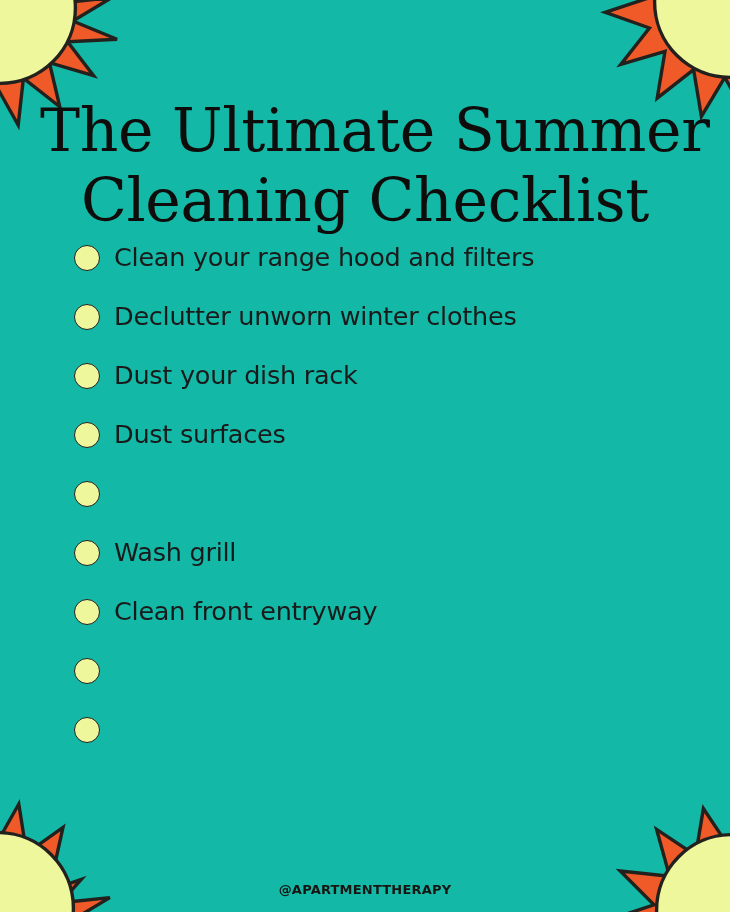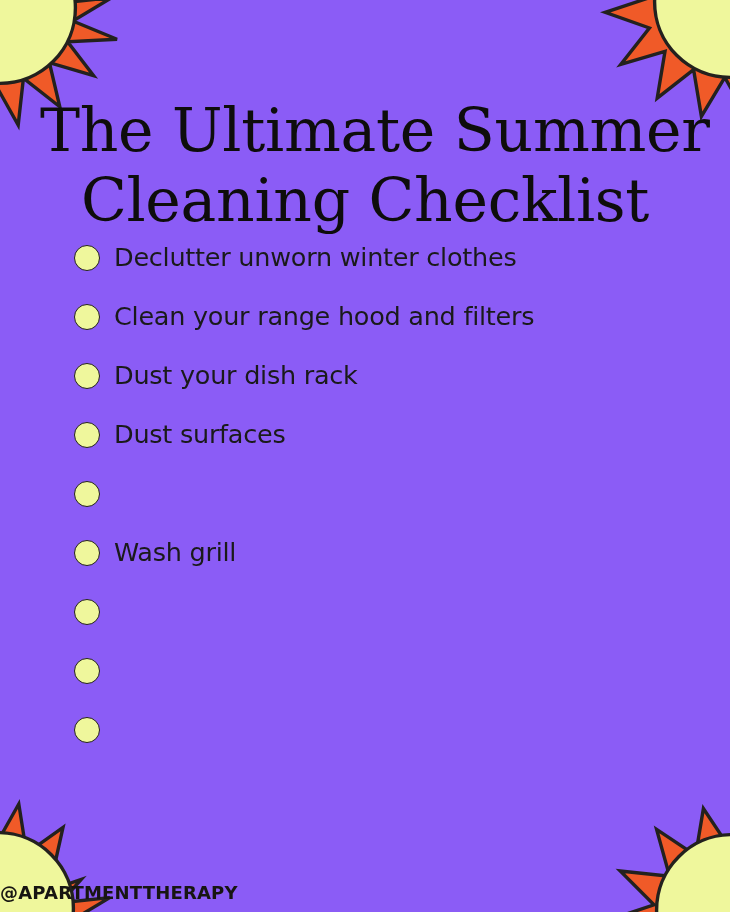--- a/index.html
+++ b/index.html
@@ -12,21 +12,21 @@
     background: #F2E2D6;
     font-family: "Liberation Sans", sans-serif;
     overflow: hidden;
     position: relative;
   }
 
   #poster {
     position: relative;
     width: 730px;
     height: 912px;
-    background: #8b5cf6;
+    background: #14b8a6;
     overflow: hidden;
   }
 
   .sun {
     position: absolute;
     width: 260px;
     height: 260px;
     pointer-events: none;
   }
   .sun svg { display: block; width: 100%; height: 100%; }
@@ -81,23 +81,23 @@
     letter-spacing: -0.25px;
     line-height: 1;
     white-space: nowrap;
   }
 
   #footer {
     position: absolute;
     left: 0;
     right: 0;
     top: 882px;
-    text-align: left;
+    text-align: center;
     font-family: "DejaVu Sans", "Liberation Sans", sans-serif;
-    font-size: 18px;
+    font-size: 13px;
     font-weight: bold;
     letter-spacing: 0.2px;
     color: #171512;
   }
 </style>
 </head>
 <body>
 
 <div id="poster">
 
@@ -138,43 +138,44 @@
   </div>
 
   <h1 id="title">
     <span class="tline">The Ultimate Summer</span>
     <span class="tline">Cleaning Checklist</span>
   </h1>
 
   <div id="checklist">
       <div class="check-item">
         <span class="check-box"></span>
-        <span class="check-label">Declutter unworn winter clothes</span>
+        <span class="check-label">Clean your range hood and filters</span>
       </div>
       <div class="check-item">
         <span class="check-box"></span>
-        <span class="check-label">Clean your range hood and filters</span>
+        <span class="check-label">Declutter unworn winter clothes</span>
       </div>
       <div class="check-item">
         <span class="check-box"></span>
         <span class="check-label">Dust your dish rack</span>
       </div>
       <div class="check-item">
         <span class="check-box"></span>
         <span class="check-label">Dust surfaces</span>
       </div>
       <div class="check-item">
         <span class="check-box"></span>
       </div>
       <div class="check-item">
         <span class="check-box"></span>
         <span class="check-label">Wash grill</span>
       </div>
       <div class="check-item">
         <span class="check-box"></span>
+        <span class="check-label">Clean front entryway</span>
       </div>
       <div class="check-item">
         <span class="check-box"></span>
       </div>
       <div class="check-item">
         <span class="check-box"></span>
       </div>
     </div>
 
   <div id="footer">@APARTMENTTHERAPY</div>

